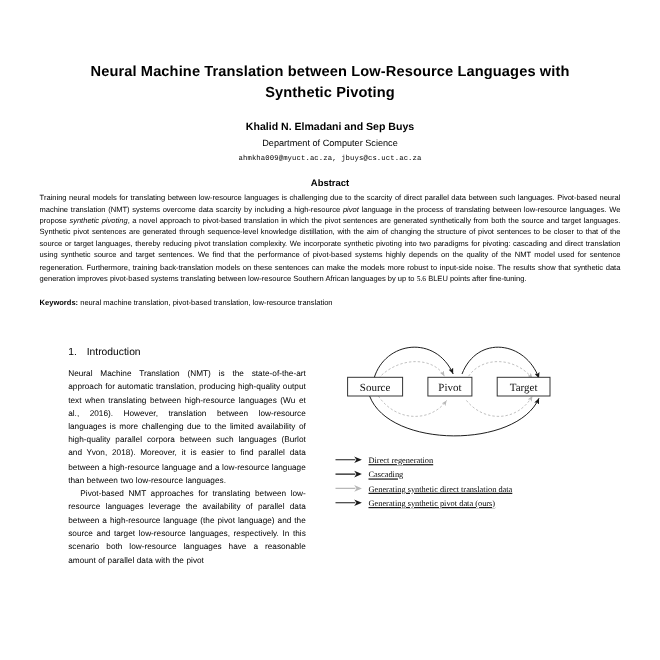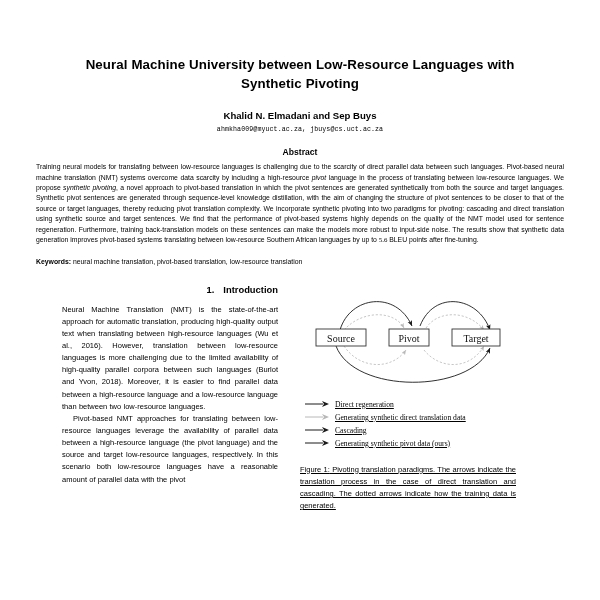--- a/index.html
+++ b/index.html
@@ -91,24 +91,24 @@
     display: flex;
     gap: 22px;
     align-items: flex-start;
   }
   .col {
     width: 216px;
     flex: 0 0 216px;
   }
 
   .section-head {
-    text-align: right;
+    text-align: left;
     font-size: 9.4px;
-    font-weight: bold;
-    margin: 0 0 9px 0;
+    font-weight: normal;
+    margin: 16px 0 9px 0;
   }
   .section-head .num { margin-right: 9px; }
 
   .para {
     font-size: 7.5px;
     line-height: 1.62;
     text-align: justify;
     text-justify: inter-word;
     margin: 0;
     word-spacing: 0.2px;
@@ -149,22 +149,23 @@
     text-align: justify;
     text-justify: inter-word;
   }
 </style>
 </head>
 <body>
 
 <div class="page">
 
   <div class="title-block">
-    <h1 class="paper-title">Neural Machine University between Low-Resource Languages with Synthetic Pivoting</h1>
+    <h1 class="paper-title">Neural Machine Translation between Low-Resource Languages with Synthetic Pivoting</h1>
     <div class="authors">Khalid N. Elmadani and Sep Buys</div>
+    <div class="affil">Department of Computer Science</div>
     <div class="emails">ahmkha009@myuct.ac.za, jbuys@cs.uct.ac.za</div>
   </div>
 
   <div class="abstract-wrap">
     <div class="abstract-head">Abstract</div>
     <p class="abstract-body"><span>Training neural models for translating between low-resource languages is challenging due to the scarcity of direct parallel data between such languages. Pivot-based neural machine translation (NMT) systems overcome data scarcity by including a high-resource </span><em>pivot</em><span> language in the process of translating between low-resource languages. We propose </span><em>synthetic pivoting</em><span>, a novel approach to pivot-based translation in which the pivot sentences are generated synthetically from both the source and target languages. Synthetic pivot sentences are generated through sequence-level knowledge distillation, with the aim of changing the structure of pivot sentences to be closer to that of the source or target languages, thereby reducing pivot translation complexity. We incorporate synthetic pivoting into two paradigms for pivoting: cascading and direct translation using synthetic source and target sentences. We find that the performance of pivot-based systems highly depends on the quality of the NMT model used for sentence regeneration. Furthermore, training back-translation models on these sentences can make the models more robust to input-side noise. The results show that synthetic data generation improves pivot-based systems translating between low-resource Southern African languages by up to </span><span class="mathnum">5.6</span><span> BLEU points after fine-tuning.</span></p>
     <div class="keywords"><b>Keywords:</b><span> neural machine translation, pivot-based translation, low-resource translation</span></div>
   </div>
 
   <div class="columns">
@@ -220,44 +221,43 @@
               <svg width="26" height="10">
                   <line x1="1" y1="5" x2="19" y2="5" stroke="#1a1a1a" stroke-width="1"></line>
                   <path d="M18,2 L25,5 L18,8 L20,5 Z" fill="#1a1a1a"></path>
                 </svg>
             </span>
             <span class="legend-label">Direct regeneration</span>
           </div>
           <div class="legend-row">
             <span class="legend-arrow">
               <svg width="26" height="10">
+                  <line x1="1" y1="5" x2="19" y2="5" stroke="#1a1a1a" stroke-width="1"></line>
+                  <path d="M18,2 L25,5 L18,8 L20,5 Z" fill="#1a1a1a"></path>
+                </svg>
+            </span>
+            <span class="legend-label">Cascading</span>
+          </div>
+          <div class="legend-row">
+            <span class="legend-arrow">
+              <svg width="26" height="10">
                   <line x1="1" y1="5" x2="19" y2="5" stroke="#b8b8b8" stroke-width="1"></line>
                   <path d="M18,2 L25,5 L18,8 L20,5 Z" fill="#b8b8b8"></path>
                 </svg>
             </span>
             <span class="legend-label">Generating synthetic direct translation data</span>
           </div>
           <div class="legend-row">
             <span class="legend-arrow">
               <svg width="26" height="10">
                   <line x1="1" y1="5" x2="19" y2="5" stroke="#1a1a1a" stroke-width="1"></line>
                   <path d="M18,2 L25,5 L18,8 L20,5 Z" fill="#1a1a1a"></path>
                 </svg>
             </span>
-            <span class="legend-label">Cascading</span>
-          </div>
-          <div class="legend-row">
-            <span class="legend-arrow">
-              <svg width="26" height="10">
-                  <line x1="1" y1="5" x2="19" y2="5" stroke="#1a1a1a" stroke-width="1"></line>
-                  <path d="M18,2 L25,5 L18,8 L20,5 Z" fill="#1a1a1a"></path>
-                </svg>
-            </span>
             <span class="legend-label">Generating synthetic pivot data (ours)</span>
           </div>
         </div>
 
-        <div class="caption"><span>Figure 1:</span><span> Pivoting translation paradigms. The arrows indicate the translation process in the case of direct translation and cascading. The dotted arrows indicate how the training data is generated.</span></div>
       </div>
     </div>
 
   </div>
 </div>
 
 </body></html>

